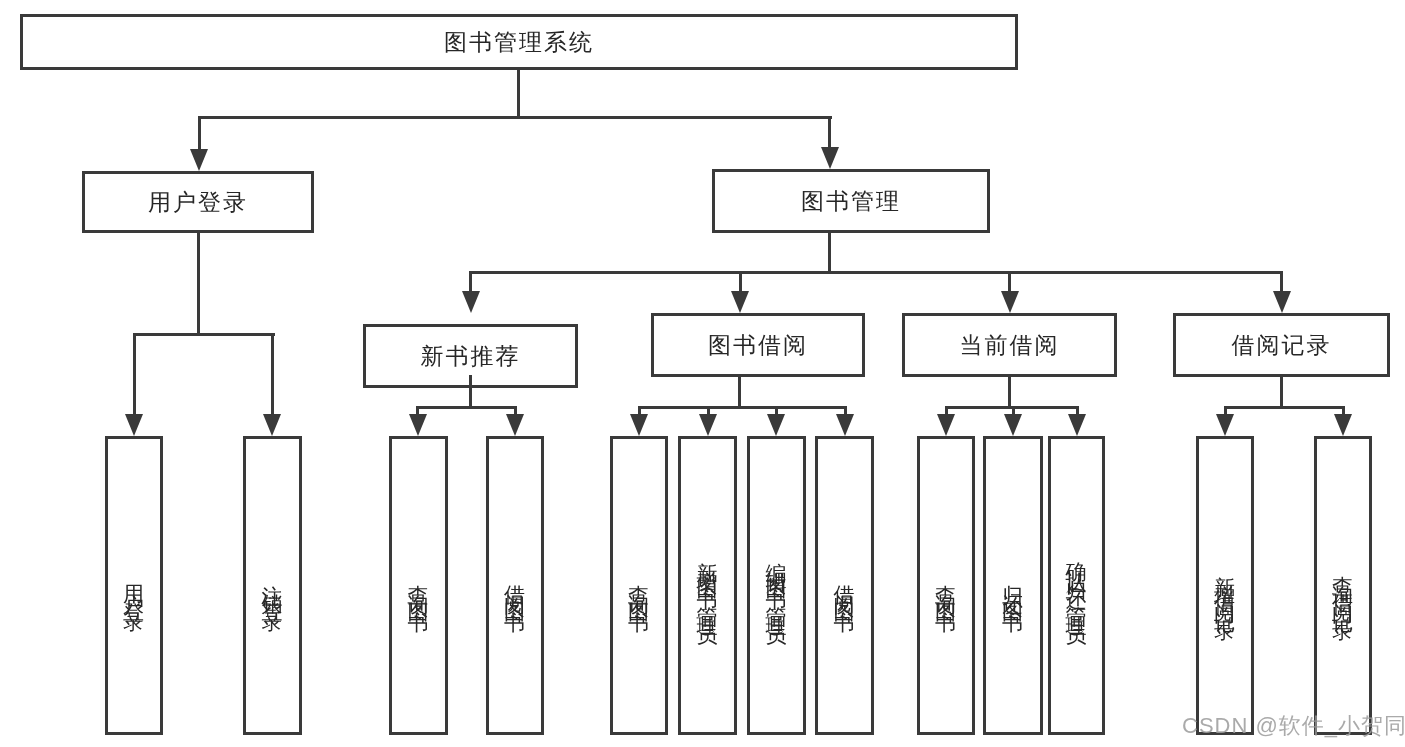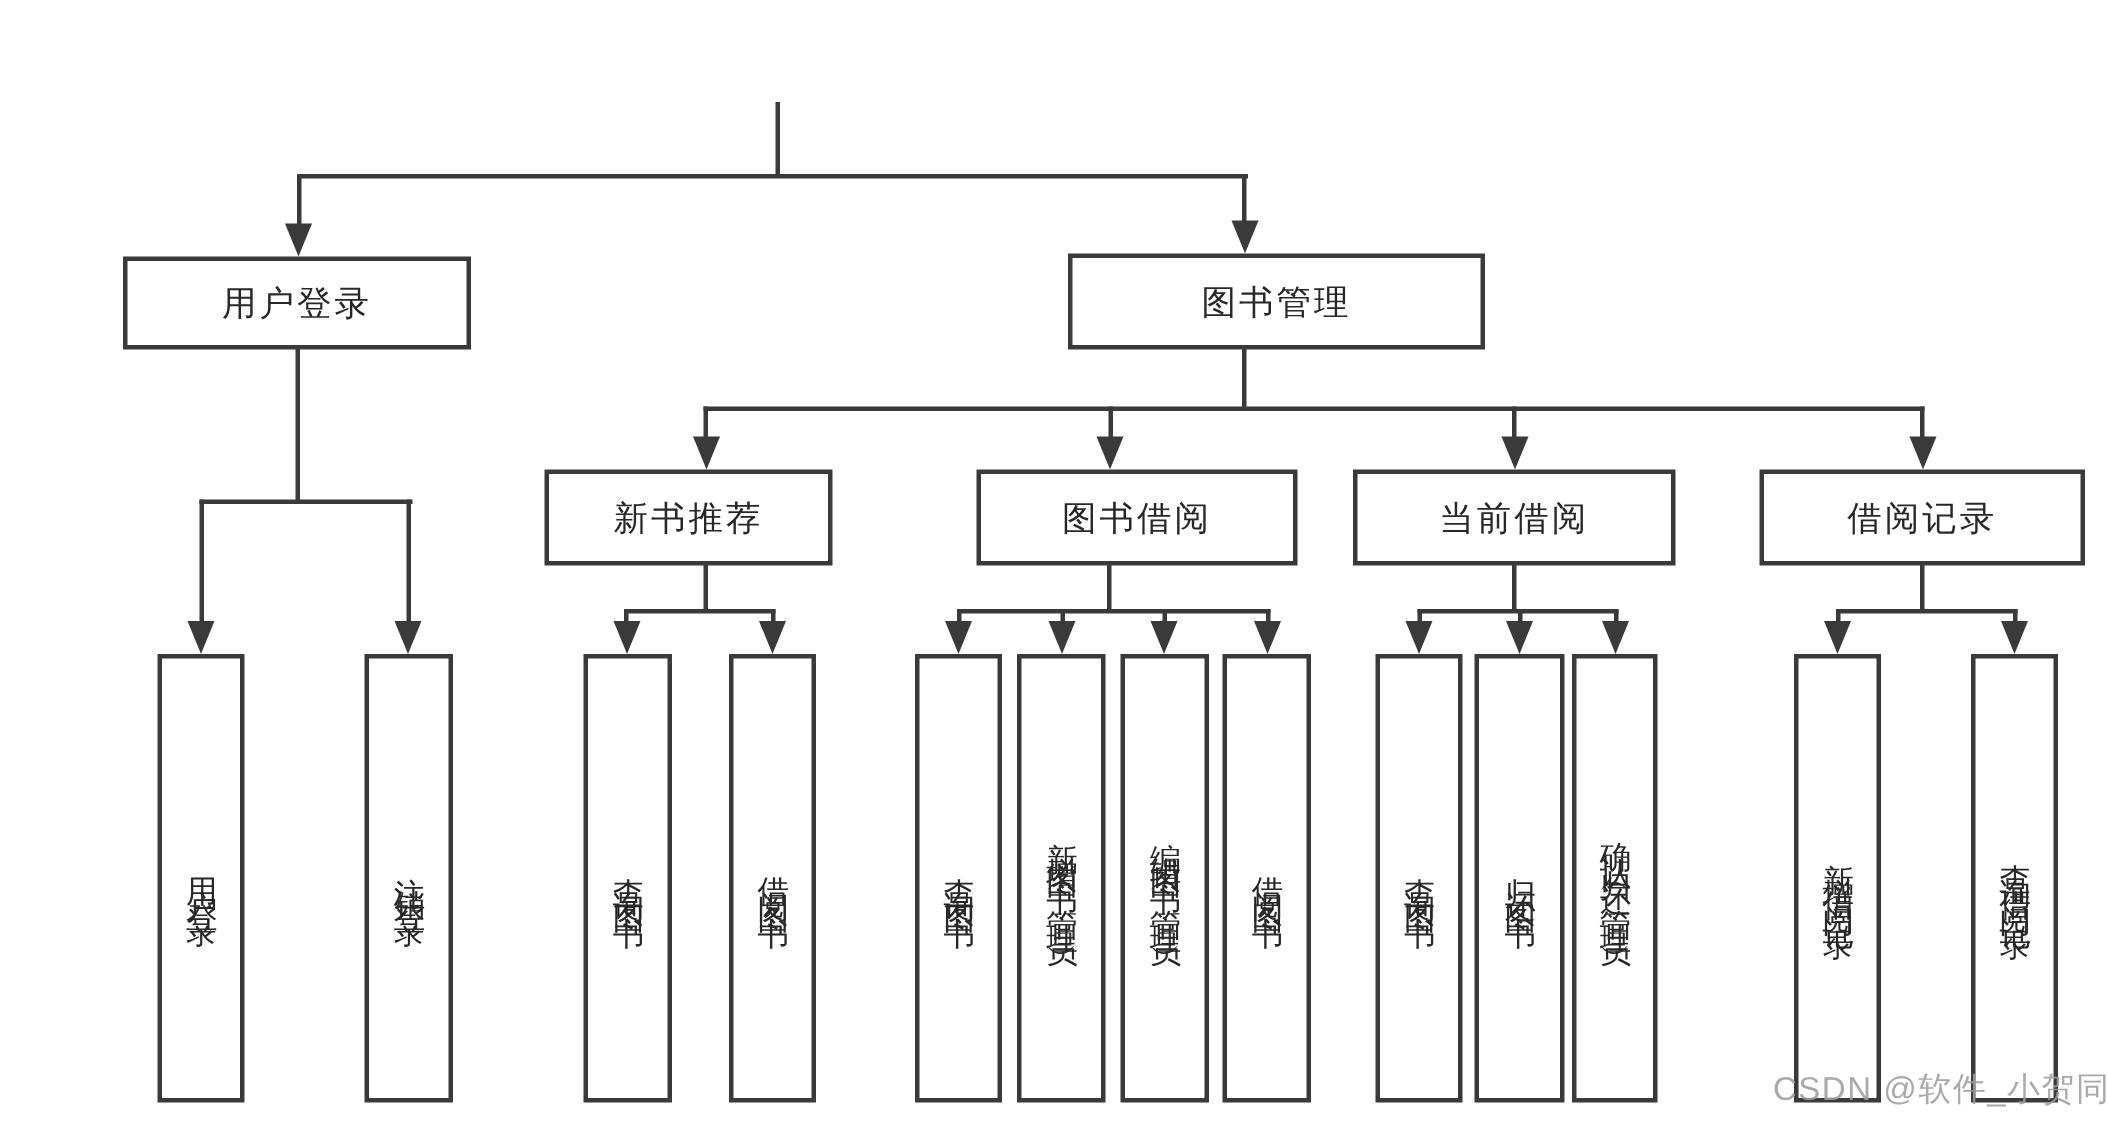--- a/index.html
+++ b/index.html
@@ -63,20 +63,23 @@
     letter-spacing: 1px;
     white-space: nowrap;
     z-index: 5;
   }
 </style>
 </head>
 <body>
 
 <div class="canvas">
 
+  <div class="node" style="left:20px; top:14px; width:998px; height:56px;">
+    <span>图书管理系统</span>
+  </div>
 
   <div class="v" style="left:517px; top:68px; height:50px;"></div>
   <div class="h" style="left:198px; top:116px; width:634px;"></div>
   <div class="v" style="left:198px; top:116px; height:38px;"></div>
   <div class="arrow" style="left:190px; top:149px;"></div>
   <div class="v" style="left:828px; top:116px; height:36px;"></div>
   <div class="arrow" style="left:821px; top:147px;"></div>
 
   <div class="node" style="left:82px; top:171px; width:232px; height:62px;">
     <span>用户登录</span>
@@ -96,21 +99,21 @@
   <div class="h" style="left:469px; top:271px; width:814px;"></div>
   <div class="v" style="left:469px; top:271px; height:24px;"></div>
   <div class="arrow" style="left:462px; top:291px;"></div>
   <div class="v" style="left:739px; top:271px; height:24px;"></div>
   <div class="arrow" style="left:731px; top:291px;"></div>
   <div class="v" style="left:1008px; top:271px; height:24px;"></div>
   <div class="arrow" style="left:1001px; top:291px;"></div>
   <div class="v" style="left:1280px; top:271px; height:24px;"></div>
   <div class="arrow" style="left:1273px; top:291px;"></div>
 
-  <div class="node" style="left:363px; top:313px; width:192px; height:64px;">
+  <div class="node" style="left:363px; top:324px; width:215px; height:64px;">
     <span>新书推荐</span>
   </div>
   <div class="node" style="left:633px; top:313px; width:214px; height:64px;margin-left:18px;">
     <span>图书借阅</span>
   </div>
   <div class="node" style="left:902px; top:313px; width:215px; height:64px;">
     <span>当前借阅</span>
   </div>
   <div class="node" style="left:1173px; top:313px; width:217px; height:64px;">
     <span>借阅记录</span>

